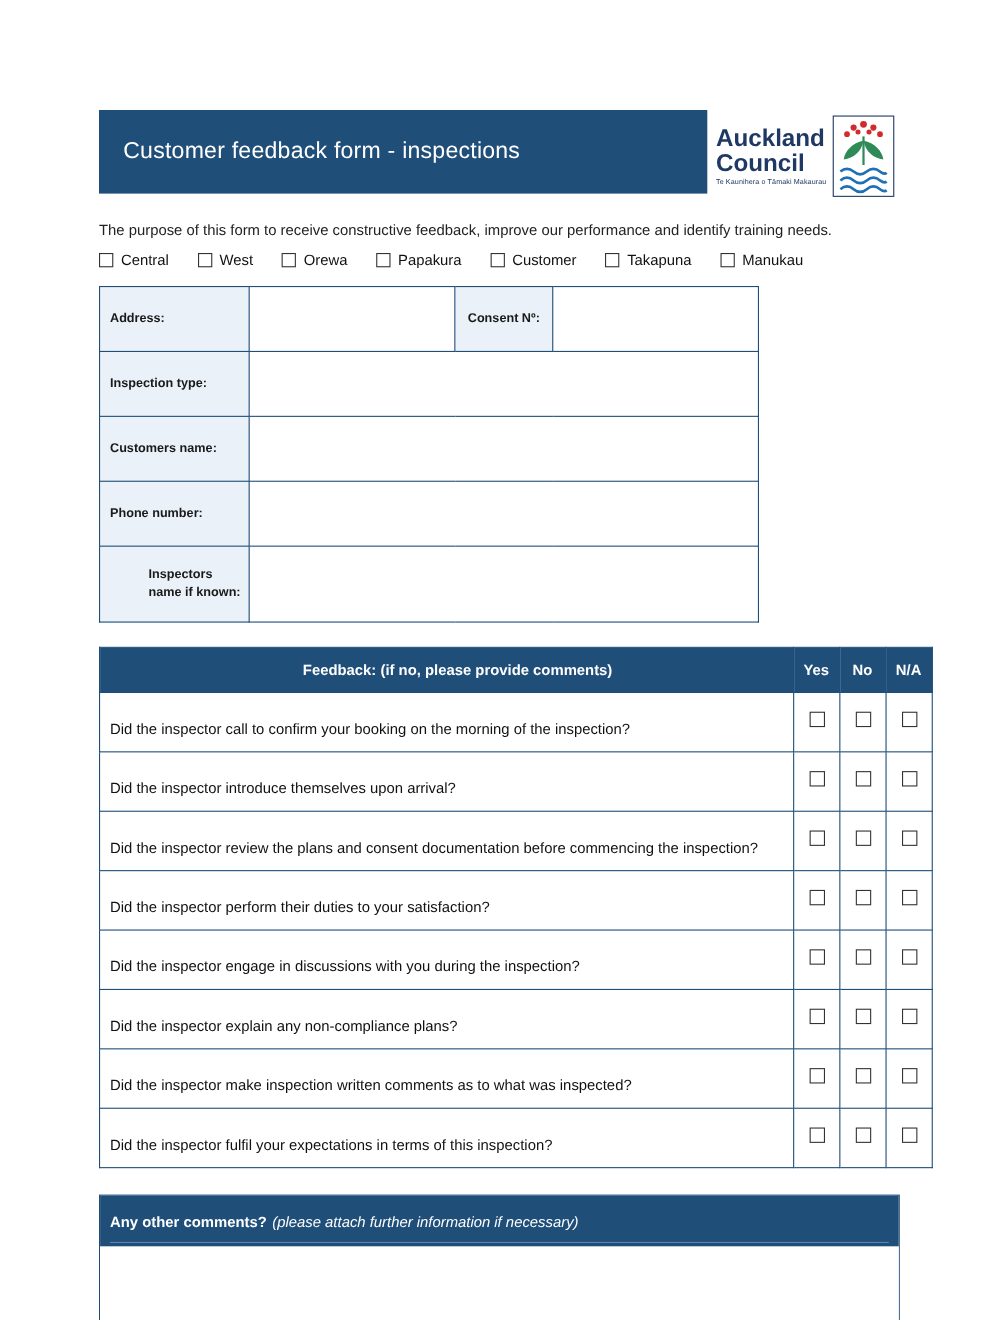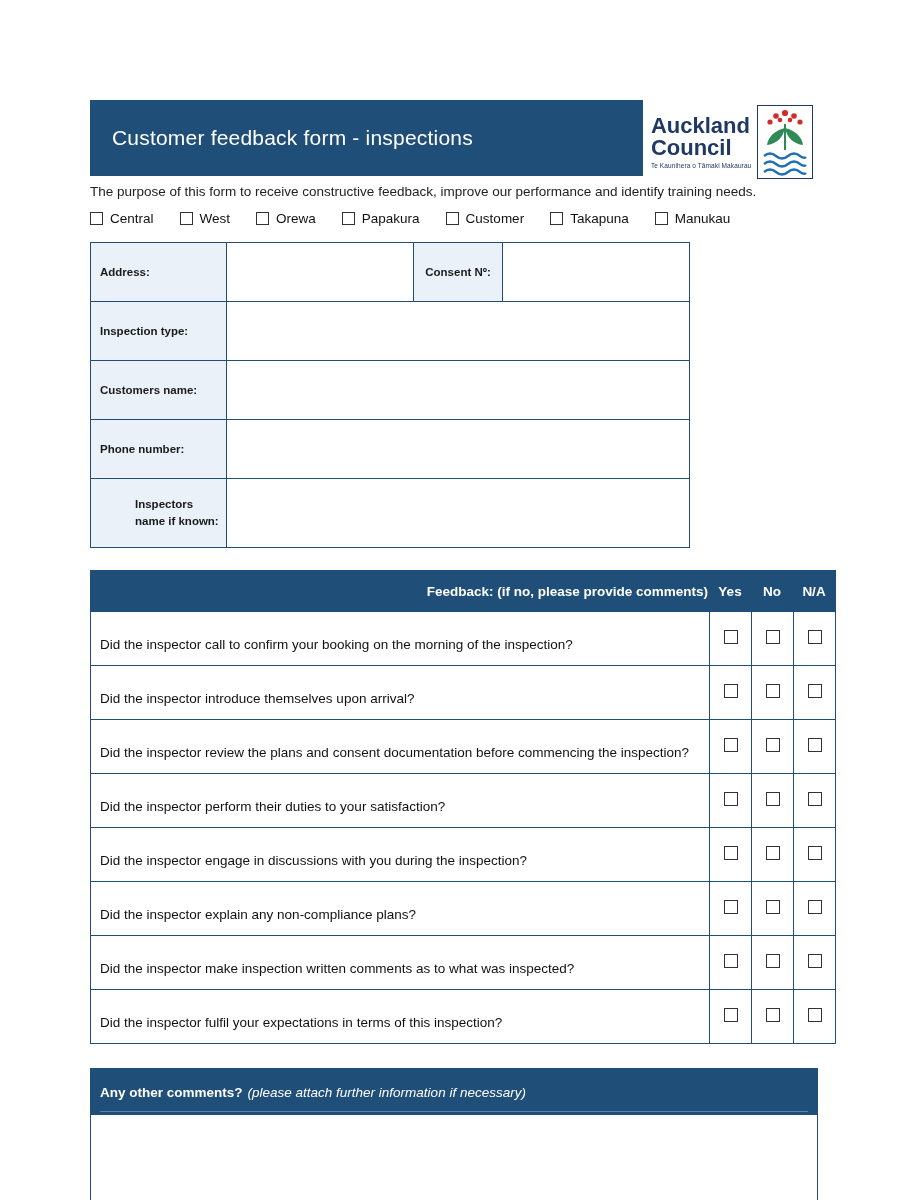--- a/index.html
+++ b/index.html
@@ -77,20 +77,21 @@
     border: 1px solid #1f3864;
     margin-left: 6px;
     position: relative;
     box-sizing: border-box;
     background: #ffffff;
   }
   .logo-mark svg { display: block; }
 
   
   .intro {
+    margin-top: 18px;
     font-size: 13.5px;
     color: #222;
   }
 
   
   .office-row {
     margin-top: 12px;
     display: flex;
     align-items: center;
     gap: 0px;
@@ -153,22 +154,22 @@
     table-layout: fixed;
   }
   .feedback th, .feedback td {
     border: 1px solid #1f4e79;
   }
   .feedback thead th {
     background: #1f4e79;
     color: #fff;
     height: 38px;
     font-size: 13.5px;
-    text-align: right;
-    padding-left: 9px;
+    text-align: center;
+    padding-left: 21px;
     font-weight: bold;
   }
   .feedback thead th.col-q { width: 608px; }
   .feedback thead th.col-opt {
     width: 40px;
     text-align: center;
     padding-left: 0;
   }
   .feedback tbody td.q {
     font-size: 13.5px;

